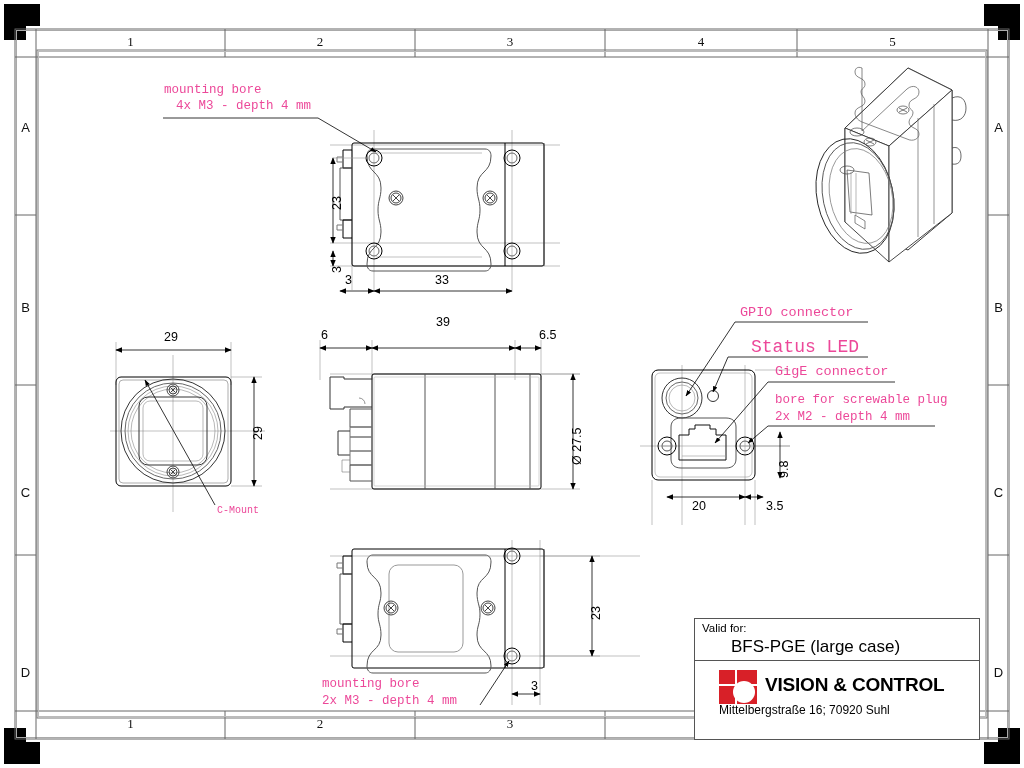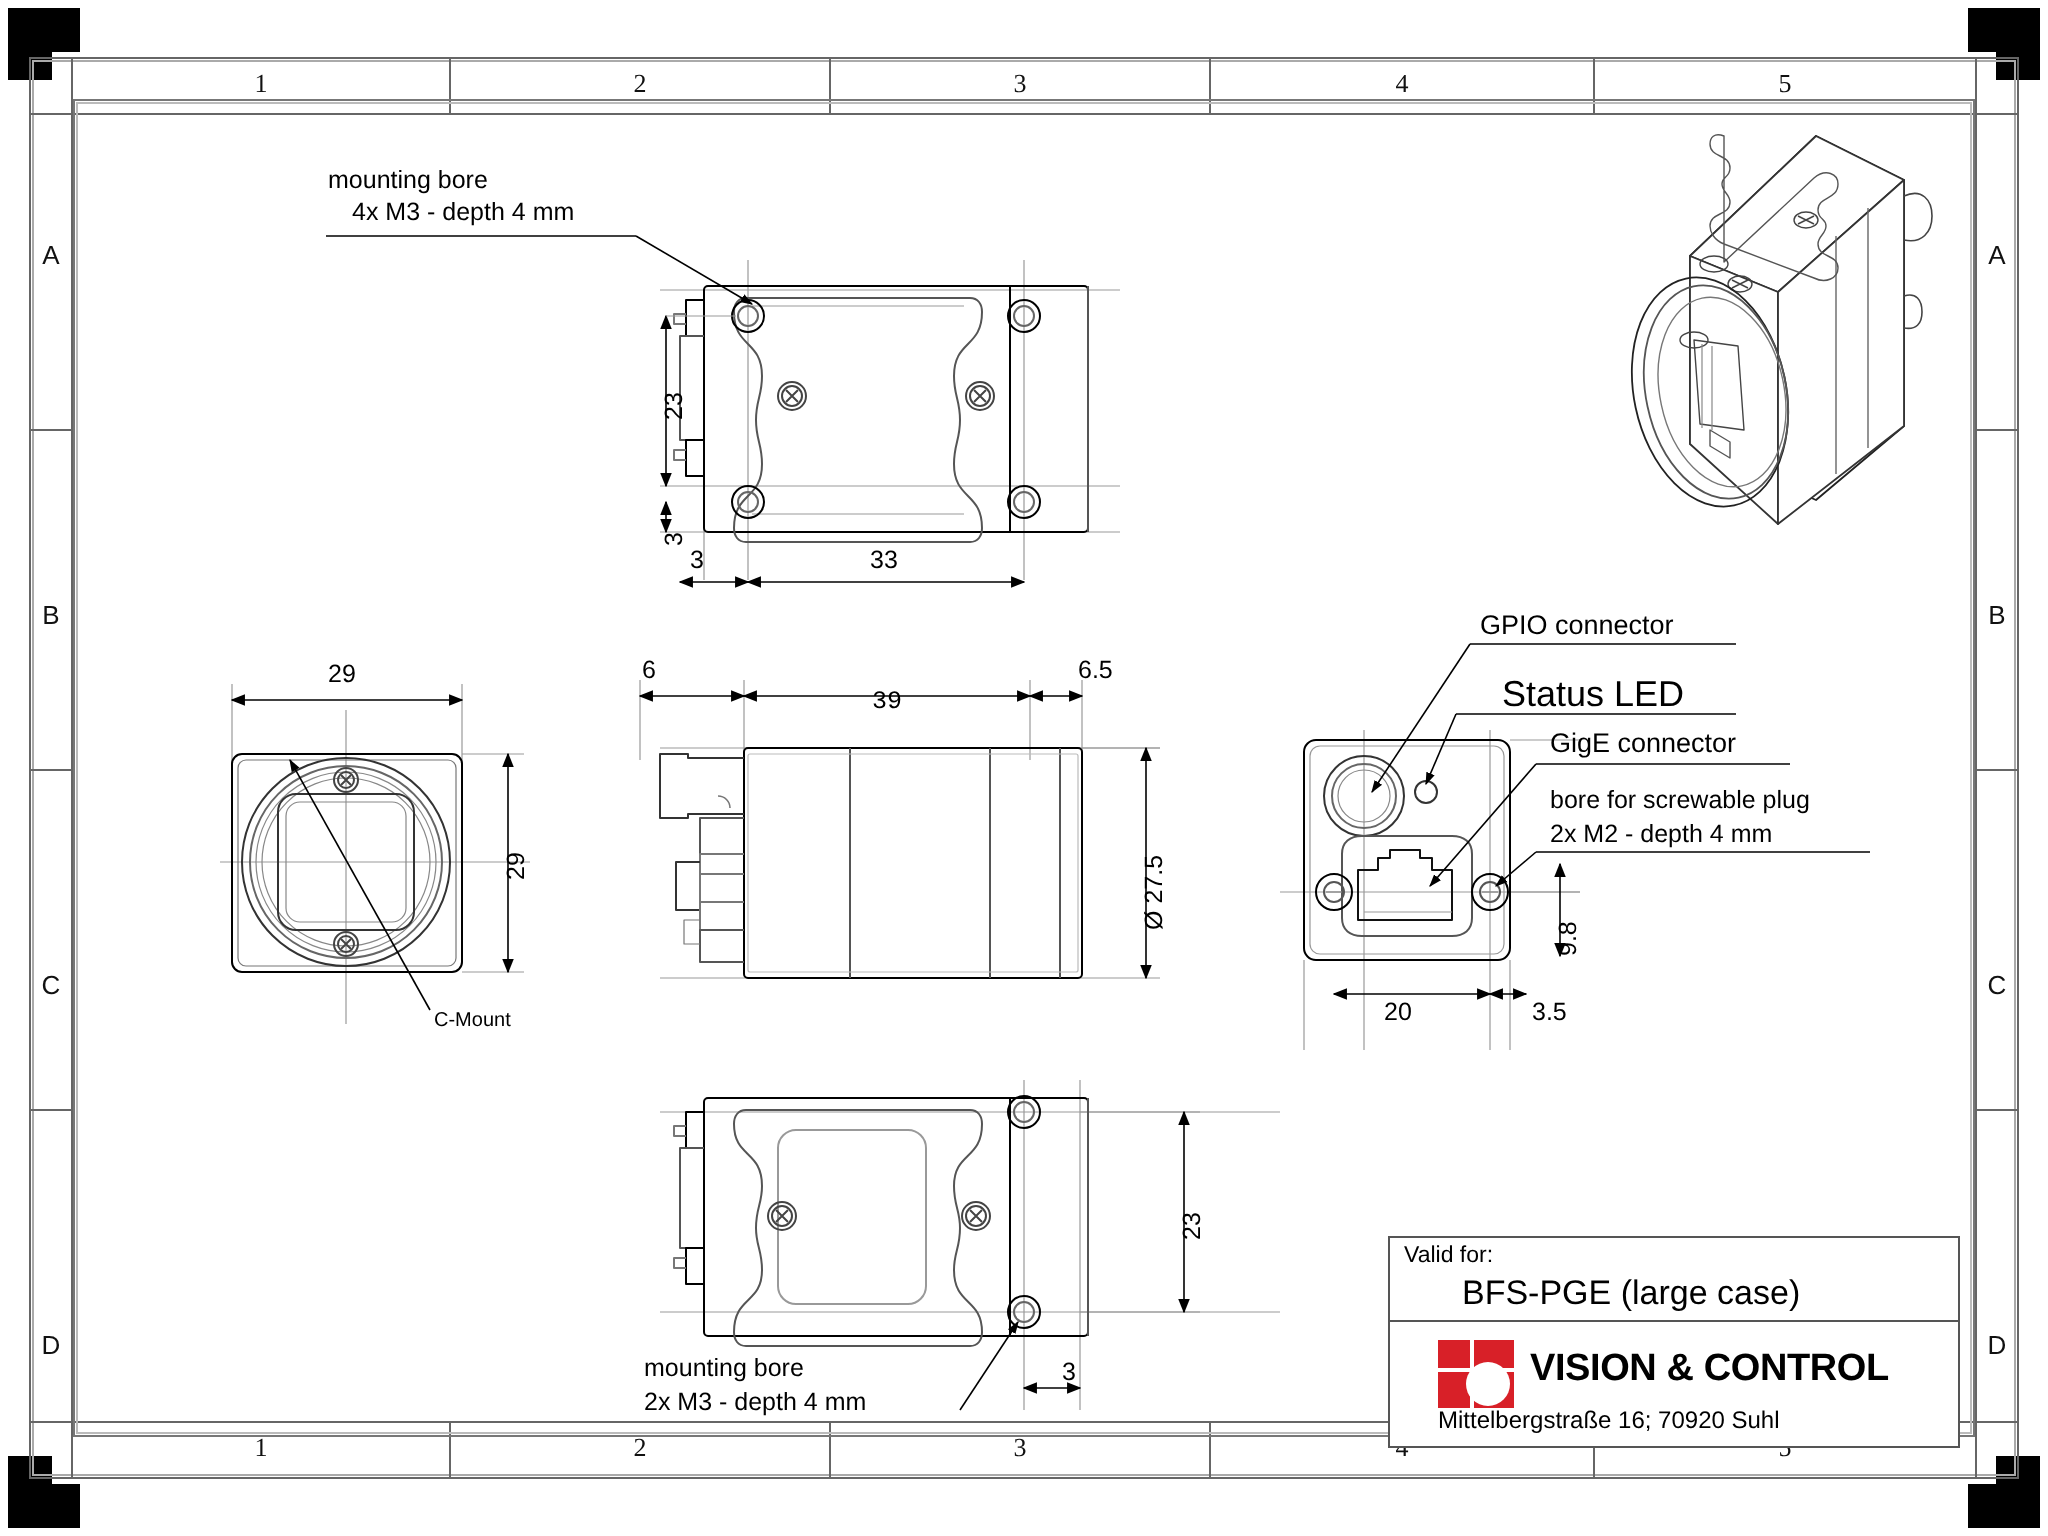--- a/index.html
+++ b/index.html
@@ -29,42 +29,42 @@
   .zone-letter {
     position: absolute;
     font-size: 13px;
     color: #111;
     text-align: center;
     font-family: "Liberation Sans", sans-serif;
   }
   .note {
     position: absolute;
     font-size: 12.5px;
-    color: #000000;
+    color: #ec4899;
     white-space: nowrap;
     line-height: 15px;
-    font-family: Liberation Sans, sans-serif;
+    font-family: Liberation Mono, monospace;
   }
   .dim {
     position: absolute;
     font-size: 12.5px;
     color: #000;
     white-space: nowrap;
     font-family: "Liberation Sans", sans-serif;
   }
   .dim.vert {
     transform-origin: 0 0;
     transform: rotate(-90deg);
   }
 
   
   #title-block {
     position: absolute;
     left: 694px; top: 618px;
-    width: 286px; height: 106px;
+    width: 286px; height: 122px;
     background: #fff;
     border: 1px solid #555;
   }
   #tb-valid {
     height: 42px;
     border-bottom: 1px solid #555;
     padding: 3px 6px 0 7px;
     position: relative;
   }
   #tb-valid-label { font-size: 11.5px; color: #000; }
@@ -524,21 +524,21 @@
 
   <div class="dim vert" style="left:330px; top:210px;">23</div>
   <div class="dim vert" style="left:330px; top:273px;">3</div>
   <div class="dim" style="left:345px; top:273px;">3</div>
   <div class="dim" style="left:435px; top:273px;">33</div>
 
   <div class="dim" style="left:164px; top:330px;">29</div>
   <div class="dim vert" style="left:251px; top:440px;">29</div>
 
   <div class="dim" style="left:321px; top:328px;">6</div>
-  <div class="dim" style="left:436px; top:344px;font-family:Liberation Mono, monospace;">39</div>
+  <div class="dim" style="left:436px; top:315px;">39</div>
   <div class="dim" style="left:539px; top:328px;">6.5</div>
   <div class="dim vert" style="left:570px; top:465px;">Ø 27.5</div>
 
   <div class="dim" style="left:692px; top:499px;">20</div>
   <div class="dim" style="left:766px; top:499px;">3.5</div>
   <div class="dim vert" style="left:777px; top:478px;">9.8</div>
 
   <div class="dim vert" style="left:589px; top:620px;">23</div>
   <div class="dim" style="left:531px; top:679px;">3</div>
 

